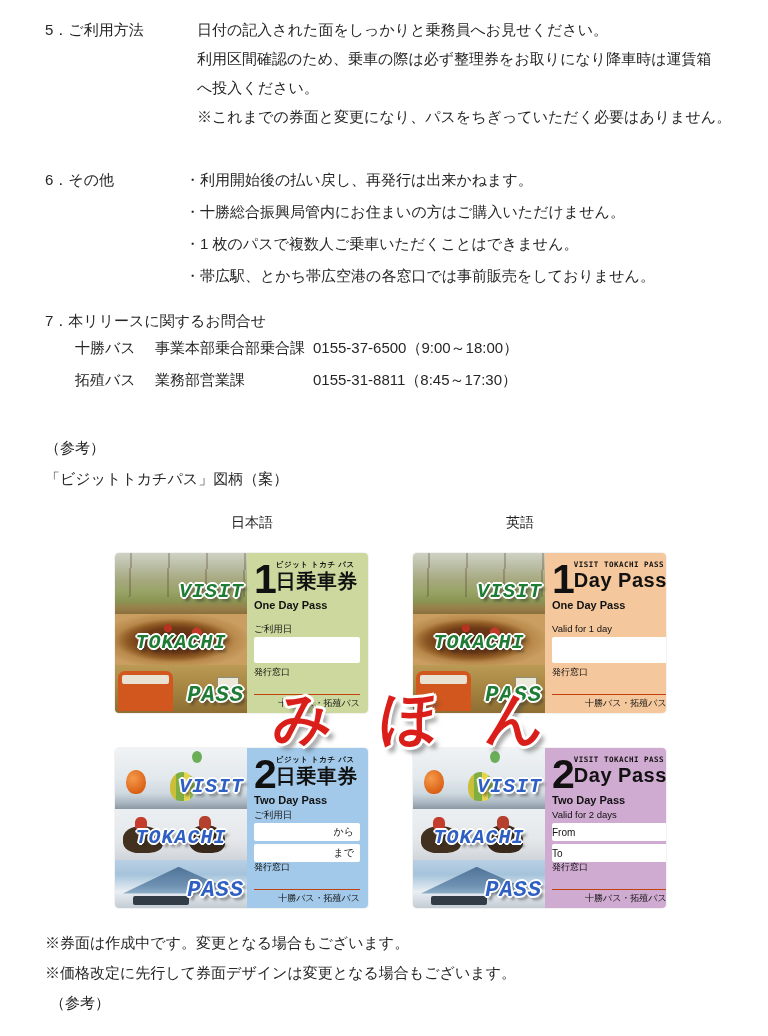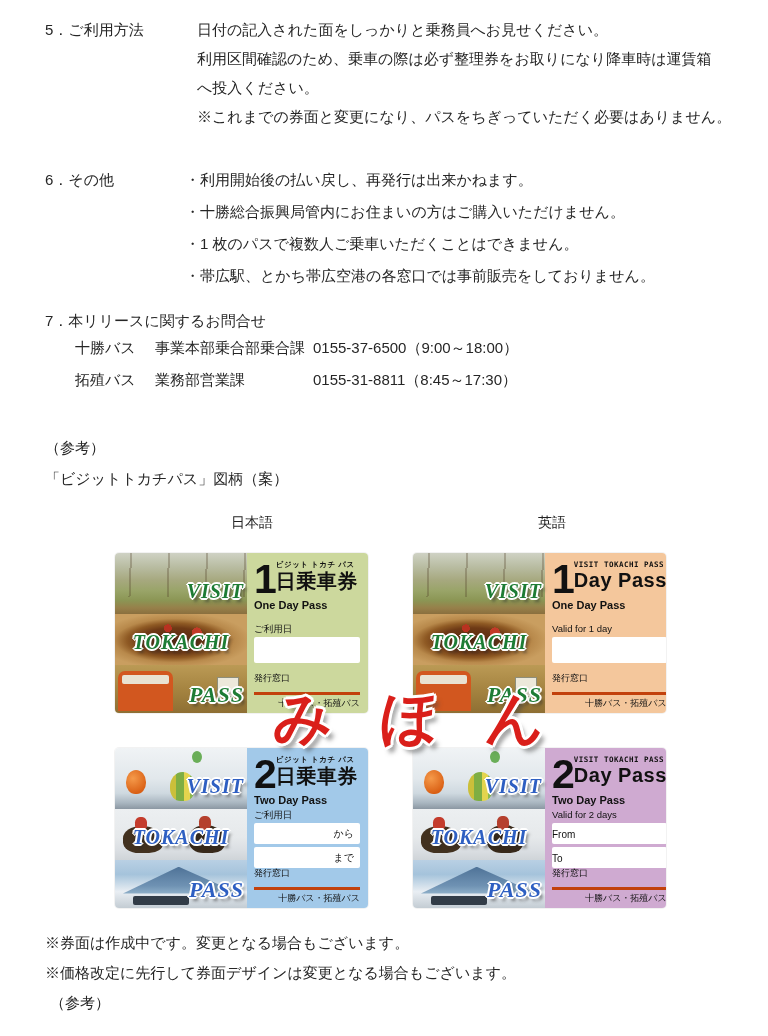--- a/index.html
+++ b/index.html
@@ -16,21 +16,21 @@
   .s6 .sec-label{flex:0 0 140px;line-height:32px;}
   .s6 .sec-body{line-height:32px;}
   .s7{top:310px;flex-direction:column;}
   .s7-heading{font-size:15px;line-height:22px;}
   .contact-row{display:flex;margin-left:30px;font-size:15px;line-height:32px;}
   .c-org{flex:0 0 80px;}
   .c-dept{flex:0 0 158px;}
   .ref-block{position:absolute;left:45px;top:432px;font-size:15px;line-height:31px;}
   .col-label{position:absolute;top:514px;font-size:14px;color:#222;transform:translateX(-50%);}
   .col-label.jp{left:252px;}
-  .col-label.en{left:552px;}
+  .col-label.en{left:520px;}
   .footer-note{position:absolute;left:45px;font-size:15px;line-height:22px;}
   .fn1{top:932px;}
   .fn2{top:962px;}
   .fn3{top:992px;left:50px;}
 
   
   .card{
     position:absolute;width:253px;height:160px;border-radius:4px;overflow:hidden;
     display:flex;box-shadow:0 0 0 1px rgba(0,0,0,0.05);
   }
@@ -68,21 +68,21 @@
   .horse-r{position:absolute;left:56%;top:32%;width:27%;height:54%;background:#38291a;border-radius:46% 54% 35% 40%;}
   .rider-l{position:absolute;left:15%;top:17%;width:12px;height:14px;background:#c43c2c;border-radius:40%;}
   .rider-r{position:absolute;left:64%;top:15%;width:12px;height:14px;background:#b5402e;border-radius:40%;}
   .ph-mtn{background:linear-gradient(180deg,#b9d0e4 0%,#a5c3db 30%,#e9eef3 66%,#d7dee4 82%,#c3ccd3 100%);}
   .mountain{position:absolute;left:6%;top:14%;width:88%;height:56%;
     background:linear-gradient(180deg,#4f7398 0%,#6f92b3 70%,#8fb0c9 100%);
     clip-path:polygon(48% 0,100% 100%,0 100%);}
   .snowcat{position:absolute;left:14%;bottom:7%;width:42%;height:19%;background:#323c47;border-radius:2px;}
 
   
-  .ov{position:absolute;font-family:Liberation Serif, serif;font-style:italic;font-weight:bold;
+  .ov{position:absolute;font-family:Liberation Mono, monospace;font-style:italic;font-weight:bold;
     letter-spacing:1px;white-space:nowrap;z-index:3;
     text-shadow:-2px 0 0 #fff,2px 0 0 #fff,0 -2px 0 #fff,0 2px 0 #fff,
       -1px -1px 0 #fff,1px -1px 0 #fff,-1px 1px 0 #fff,1px 1px 0 #fff,3px 4px 3px rgba(40,40,40,.55);text-align:center;}
   .ov-visit{top:17%;right:3px;font-size:20px;}
   .ov-tokachi{top:49%;left:50%;transform:translateX(-50%);font-size:20px;}
   .ov-pass{bottom:3%;right:3px;font-size:22px;}
   .ov-green{color:#1e7c35;}
   .ov-blue{color:#2e5fc2;}
 
   
@@ -98,21 +98,21 @@
   .ruby-en{font-family:"DejaVu Sans Mono",monospace;font-size:7.5px;}
   .ttl{font-size:20px;font-weight:800;line-height:22px;white-space:nowrap;letter-spacing:.5px;}
   .subttl{font-size:11px;font-weight:bold;line-height:13px;margin-top:1px;}
   .flabel{font-size:9.5px;margin-top:11px;line-height:11px;}
   .panel-2day .flabel{margin-top:2px;}
   .wbox{position:relative;background:#fff;border-radius:2px;margin-top:3px;height:26px;}
   .panel-2day .wbox{height:25px;}
   .wbox span{position:absolute;top:50%;transform:translateY(-50%);font-size:10px;}
   .wbox-right span{right:6px;}
   .wbox-left span{left:0;}
-  .issue{font-size:9px;margin-top:auto;padding-bottom:8px;border-bottom:3px solid #c2410c;line-height:11px;}
+  .issue{font-size:9px;margin-top:auto;padding-bottom:16px;border-bottom:1px solid #c2410c;line-height:11px;}
   .oper{font-size:9px;text-align:right;margin-top:3px;line-height:10px;}
 
   
   .wm{position:absolute;top:690px;font-size:58px;font-weight:bold;z-index:9;color:#da1f1a;
     transform:skewX(-4deg);line-height:56px;
     text-shadow:-3px 0 0 #fff,3px 0 0 #fff,0 -3px 0 #fff,0 3px 0 #fff,
       -2px -2px 0 #fff,2px -2px 0 #fff,-2px 2px 0 #fff,2px 2px 0 #fff,5px 6px 4px rgba(70,70,70,.5);}
   .wm1{left:274px;}
   .wm2{left:380px;}
   .wm3{left:486px;}

